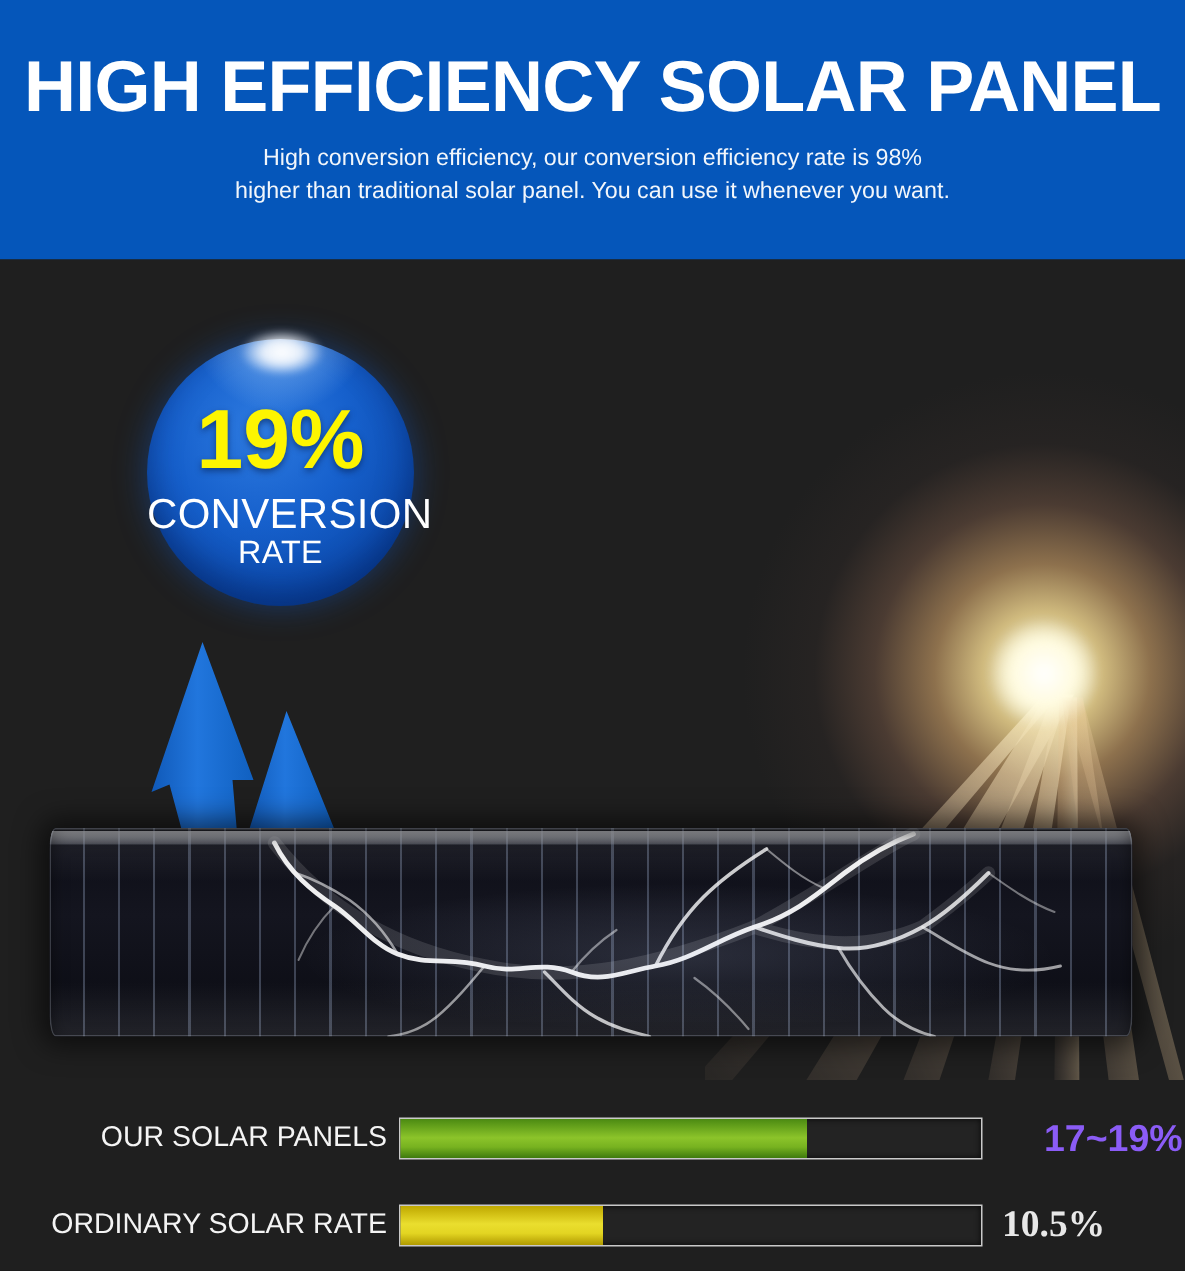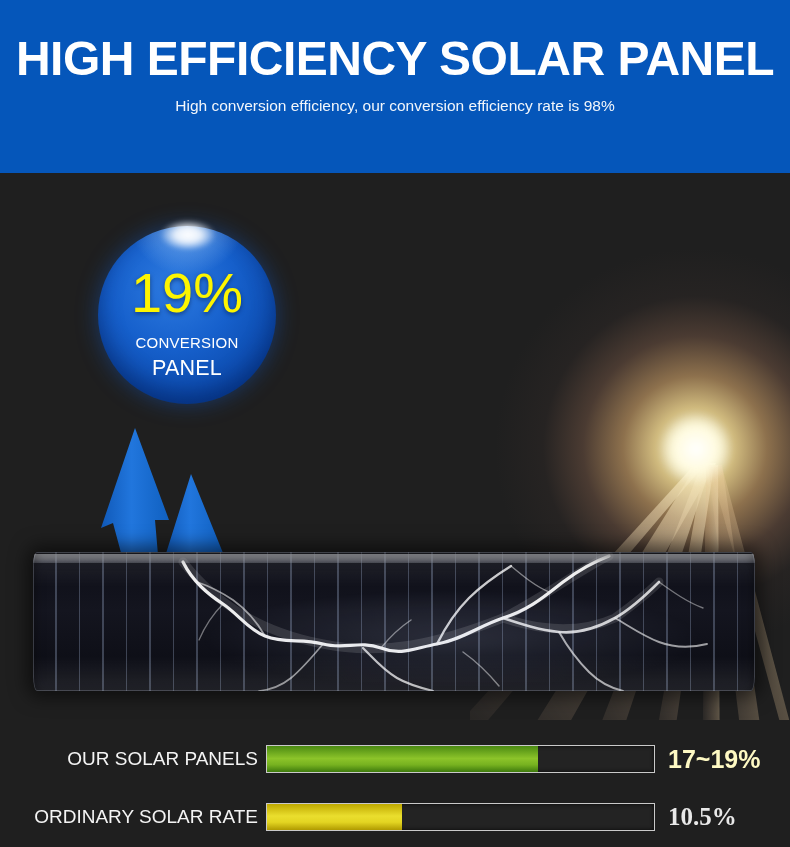--- a/index.html
+++ b/index.html
@@ -69,55 +69,56 @@
   
   #badge{position:absolute;left:98px;top:53px;width:178px;height:178px;border-radius:50%;
      background:
        radial-gradient(circle 130px at 50% -6%, rgba(255,255,255,.85) 0%, rgba(160,205,250,.55) 14%, rgba(30,110,210,0) 46%),
        radial-gradient(circle 140px at 42% 34%, #2d7ae0 0%, #1660cc 44%, #0a47a8 86%, #063b92 100%);
      box-shadow:0 0 22px rgba(20,90,200,.45), inset 0 -10px 22px rgba(0,20,70,.45);}
   #badge-spec{position:absolute;left:152px;top:40px;width:72px;height:40px;
      background:radial-gradient(ellipse 36px 20px at 50% 55%,#ffffff 0%,rgba(255,255,255,.85) 35%,rgba(215,235,255,0) 78%);
      filter:blur(2px);pointer-events:none;}
   #badge-pct{position:absolute;left:98px;top:92px;width:178px;text-align:center;
-     color:#fdf500;font-size:56px;font-weight:normal;line-height:56px;
+     color:#fdf500;font-size:56px;font-weight:bold;line-height:56px;
      text-shadow:0 2px 4px rgba(0,20,60,.5);}
   #badge-l1{position:absolute;left:98px;top:157px;width:178px;text-align:center;
-     color:#ffffff;font-size:15px;line-height:25px;letter-spacing:.2px;}
+     color:#ffffff;font-size:28px;line-height:25px;letter-spacing:.2px;}
   #badge-l2{position:absolute;left:98px;top:183px;width:178px;text-align:center;
      color:#ffffff;font-size:21.5px;line-height:25px;letter-spacing:.2px;}
 
   
   #chart{position:absolute;left:0;top:720px;width:790px;height:127px;background:#1f1f1f;padding-left:34px;}
   .row{position:absolute;left:0;width:790px;height:34px;}
   .row.r0{top:22px;}
   .row.r1{top:80px;}
   .rlabel{position:absolute;left:0;top:0;width:258px;height:34px;
      display:flex;align-items:center;justify-content:flex-end;
      color:#f4f4f4;font-size:19px;line-height:22px;white-space:nowrap;}
   .track{position:absolute;left:266px;top:3px;width:389px;height:28px;
      background:#232323;border:1px solid #c9c9c9;box-sizing:border-box;
      box-shadow:inset 0 0 4px rgba(0,0,0,.8);}
   .fill{position:absolute;left:0;top:0;height:100%;}
   .fill.green{background:linear-gradient(180deg,#4b8a12 0%,#8cc42a 48%,#77b220 72%,#3e7a0d 100%);}
   .fill.yellow{background:linear-gradient(180deg,#bfa800 0%,#eade2e 46%,#e3d522 70%,#b09a00 100%);}
   .rvalue{position:absolute;left:668px;top:0;height:34px;display:flex;align-items:center;
      font-size:25px;font-weight:bold;white-space:nowrap;}
-  .rvalue.y{color:#fef9c3;}
+  .rvalue.y{color:#8b5cf6;margin-left:28px;}
   .rvalue.w{color:#e8e8e8;font-family:Liberation Serif, serif;}
 </style>
 </head>
 <body>
 
 <div id="stage">
 
   <div id="header">
     <div id="header-title">HIGH EFFICIENCY SOLAR PANEL</div>
     <div id="header-sub">
       <span class="l">High conversion efficiency, our conversion efficiency rate is 98%</span>
+      <span class="l">higher than traditional solar panel. You can use it whenever you want.</span>
     </div>
   </div>
 
   <div id="scene">
 
     <div id="sun"></div>
     <svg id="sunrays" viewBox="0 0 320 400" preserveAspectRatio="none">
       <defs>
         <linearGradient id="rg" x1="1" y1="0" x2="0" y2="1">
           <stop offset="0%" stop-color="#fff6d2" stop-opacity=".85"></stop>
@@ -176,21 +177,21 @@
         </g>
       </svg>
       <div id="panel-gloss"></div>
       <div id="panel-edge"></div>
     </div>
 
     <div id="badge"></div>
     <div id="badge-spec"></div>
     <div id="badge-pct">19%</div>
     <div id="badge-l1">CONVERSION</div>
-    <div id="badge-l2">PANEL</div>
+    <div id="badge-l2">RATE</div>
   </div>
 
   <div id="chart">
 
     <div class="row r0">
       <div class="rlabel">OUR SOLAR PANELS</div>
       <div class="track">
         <div class="fill green" style="width:70%"></div>
       </div>
       <div class="rvalue y">17~19%</div>

